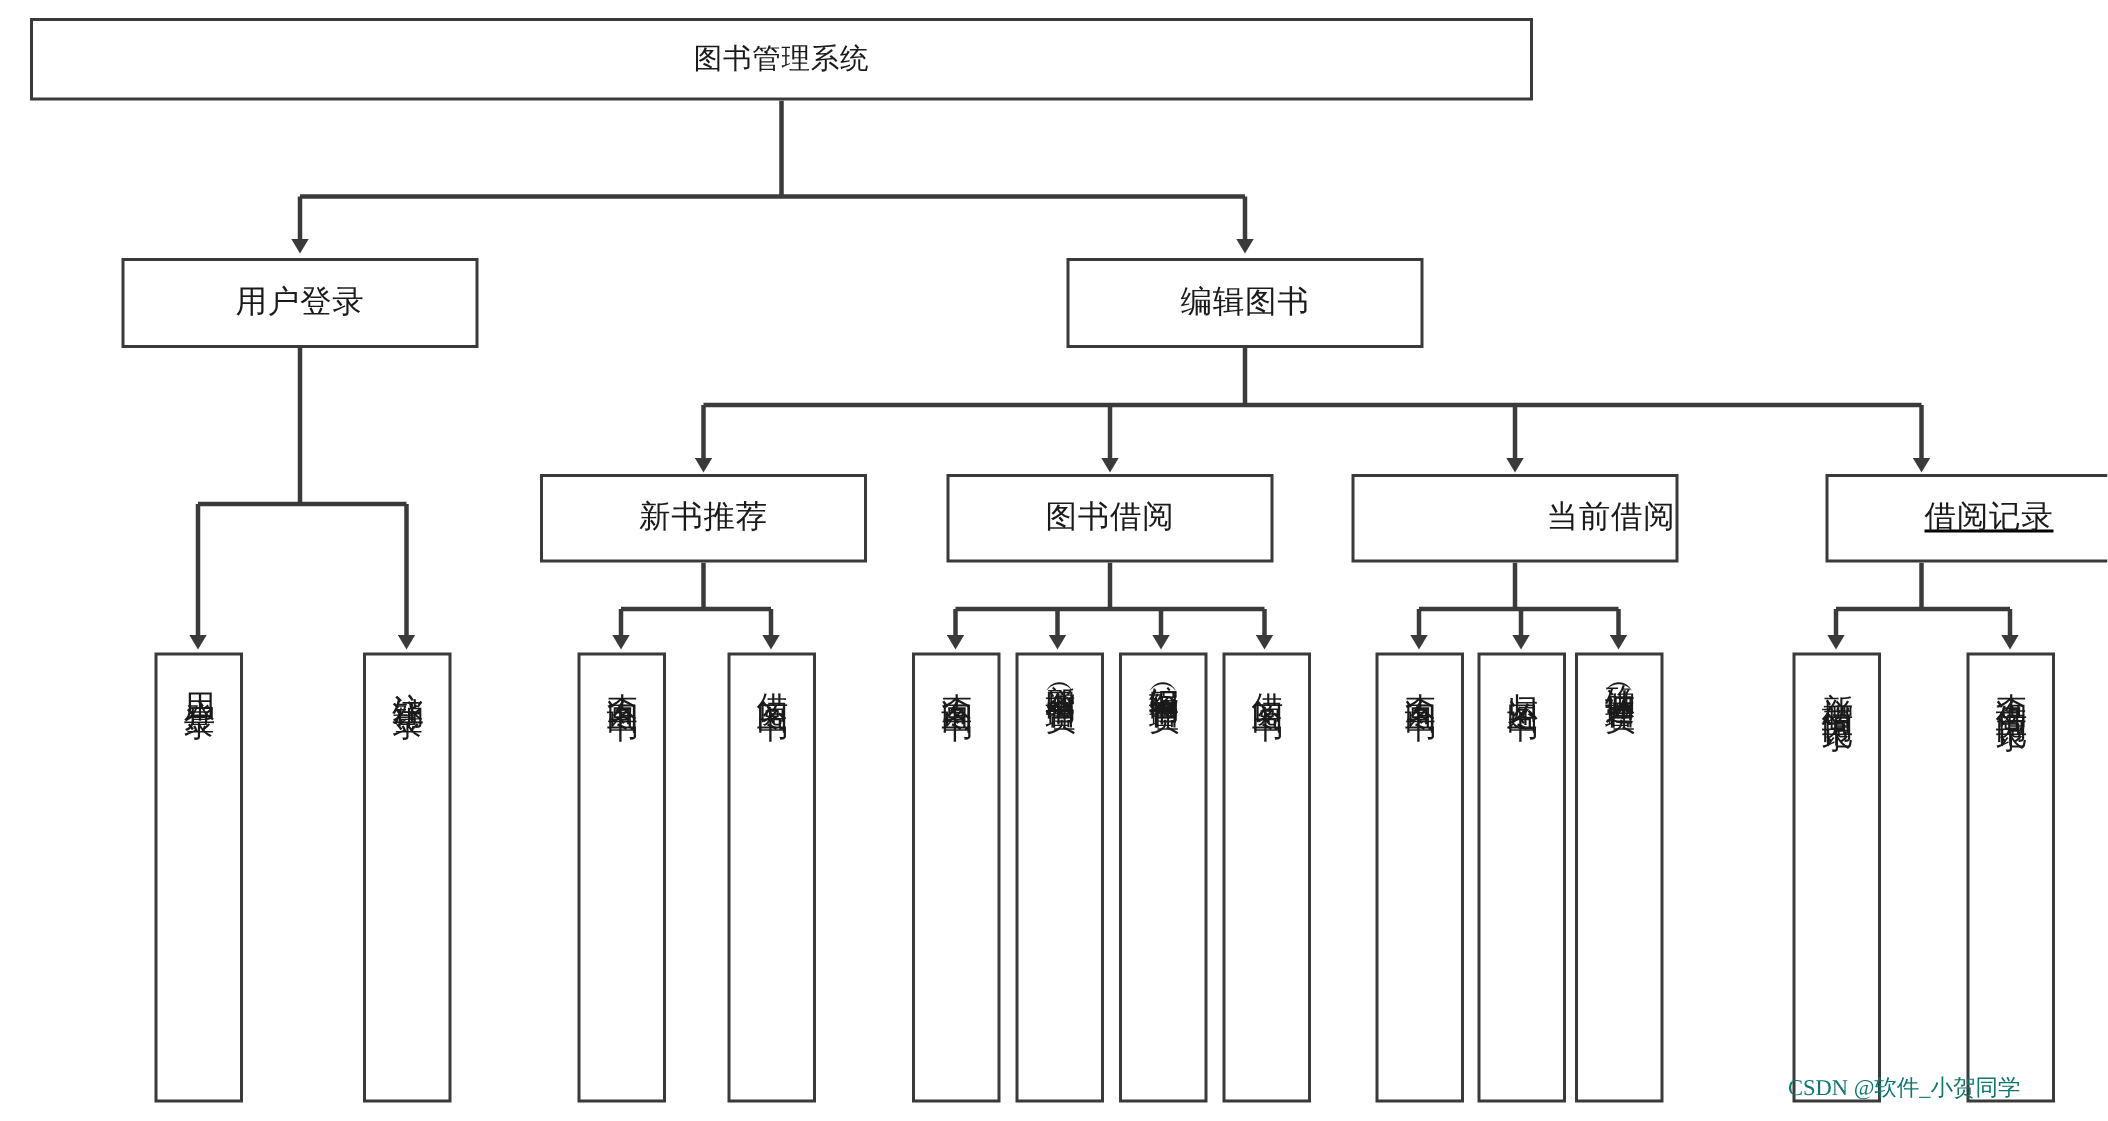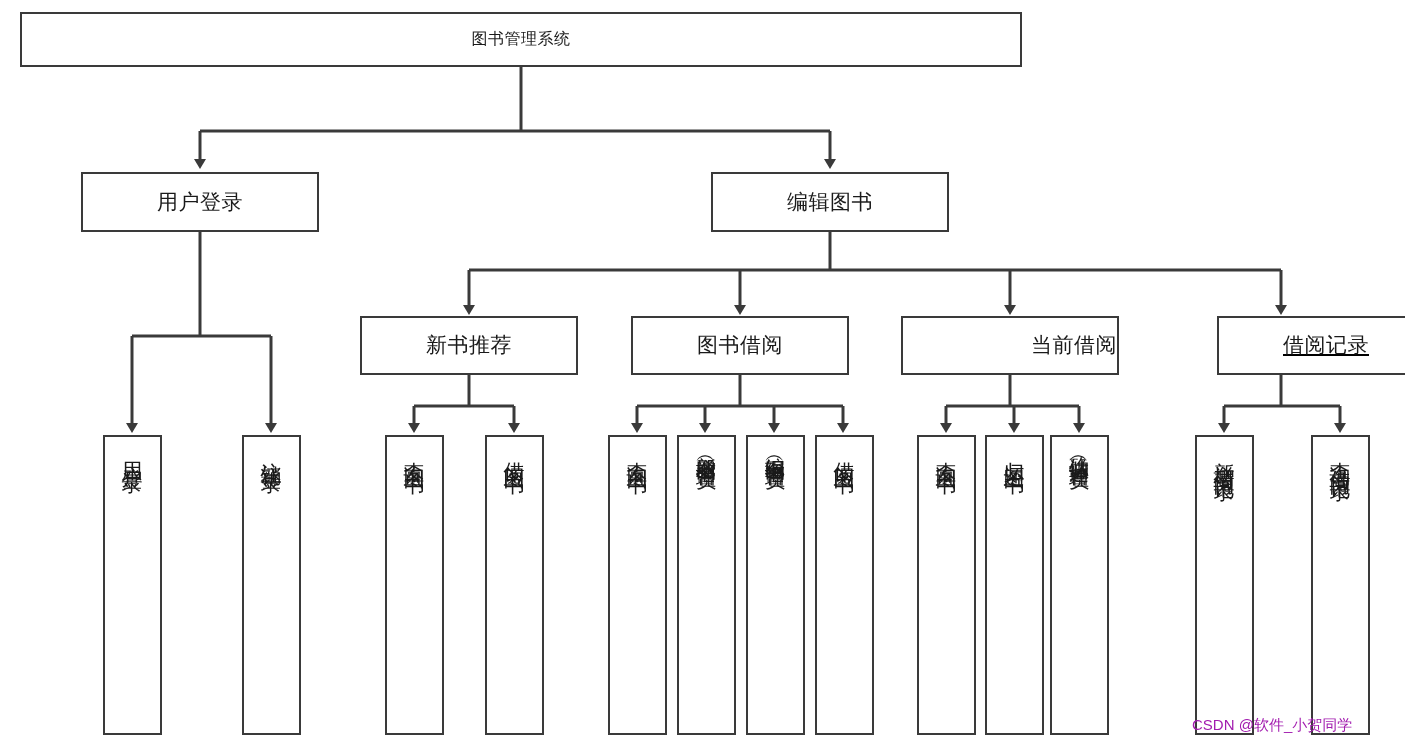--- a/index.html
+++ b/index.html
@@ -39,21 +39,21 @@
   .node .label {
     color: #1a1a1a;
     line-height: 1.05;
     white-space: nowrap;
   }
   .node.horizontal .label {
     font-size: 21px;
     letter-spacing: 0.5px;
   }
   .node.root .label {
-    font-size: 16px;
+    font-size: 19px;
   }
   
   .node.vertical {
     align-items: flex-start;
     justify-content: center;
     padding-top: 8px;
   }
   .node.vertical .label {
     writing-mode: vertical-rl;
     text-orientation: upright;
@@ -61,25 +61,25 @@
     letter-spacing: 4px;
     white-space: nowrap;
     line-height: 1;
   }
   .node.vertical.tall .label {
     font-size: 20px;
     letter-spacing: 2px;
   }
   .watermark {
     position: absolute;
-    color: #a21caf;
+    color: #0f766e;
     font-size: 15px;
     white-space: nowrap;
     z-index: 6;
-    font-family: Liberation Sans, sans-serif;
+    font-family: Liberation Serif, serif;
   }
 </style>
 </head>
 <body>
 
 <div id="canvas">
 
   <svg id="diagram-svg" viewBox="0 0 1405 747" xmlns="http://www.w3.org/2000/svg">
     <defs>
       <marker id="arrow" markerWidth="10" markerHeight="12" refX="1" refY="6" orient="auto" markerUnits="userSpaceOnUse">

